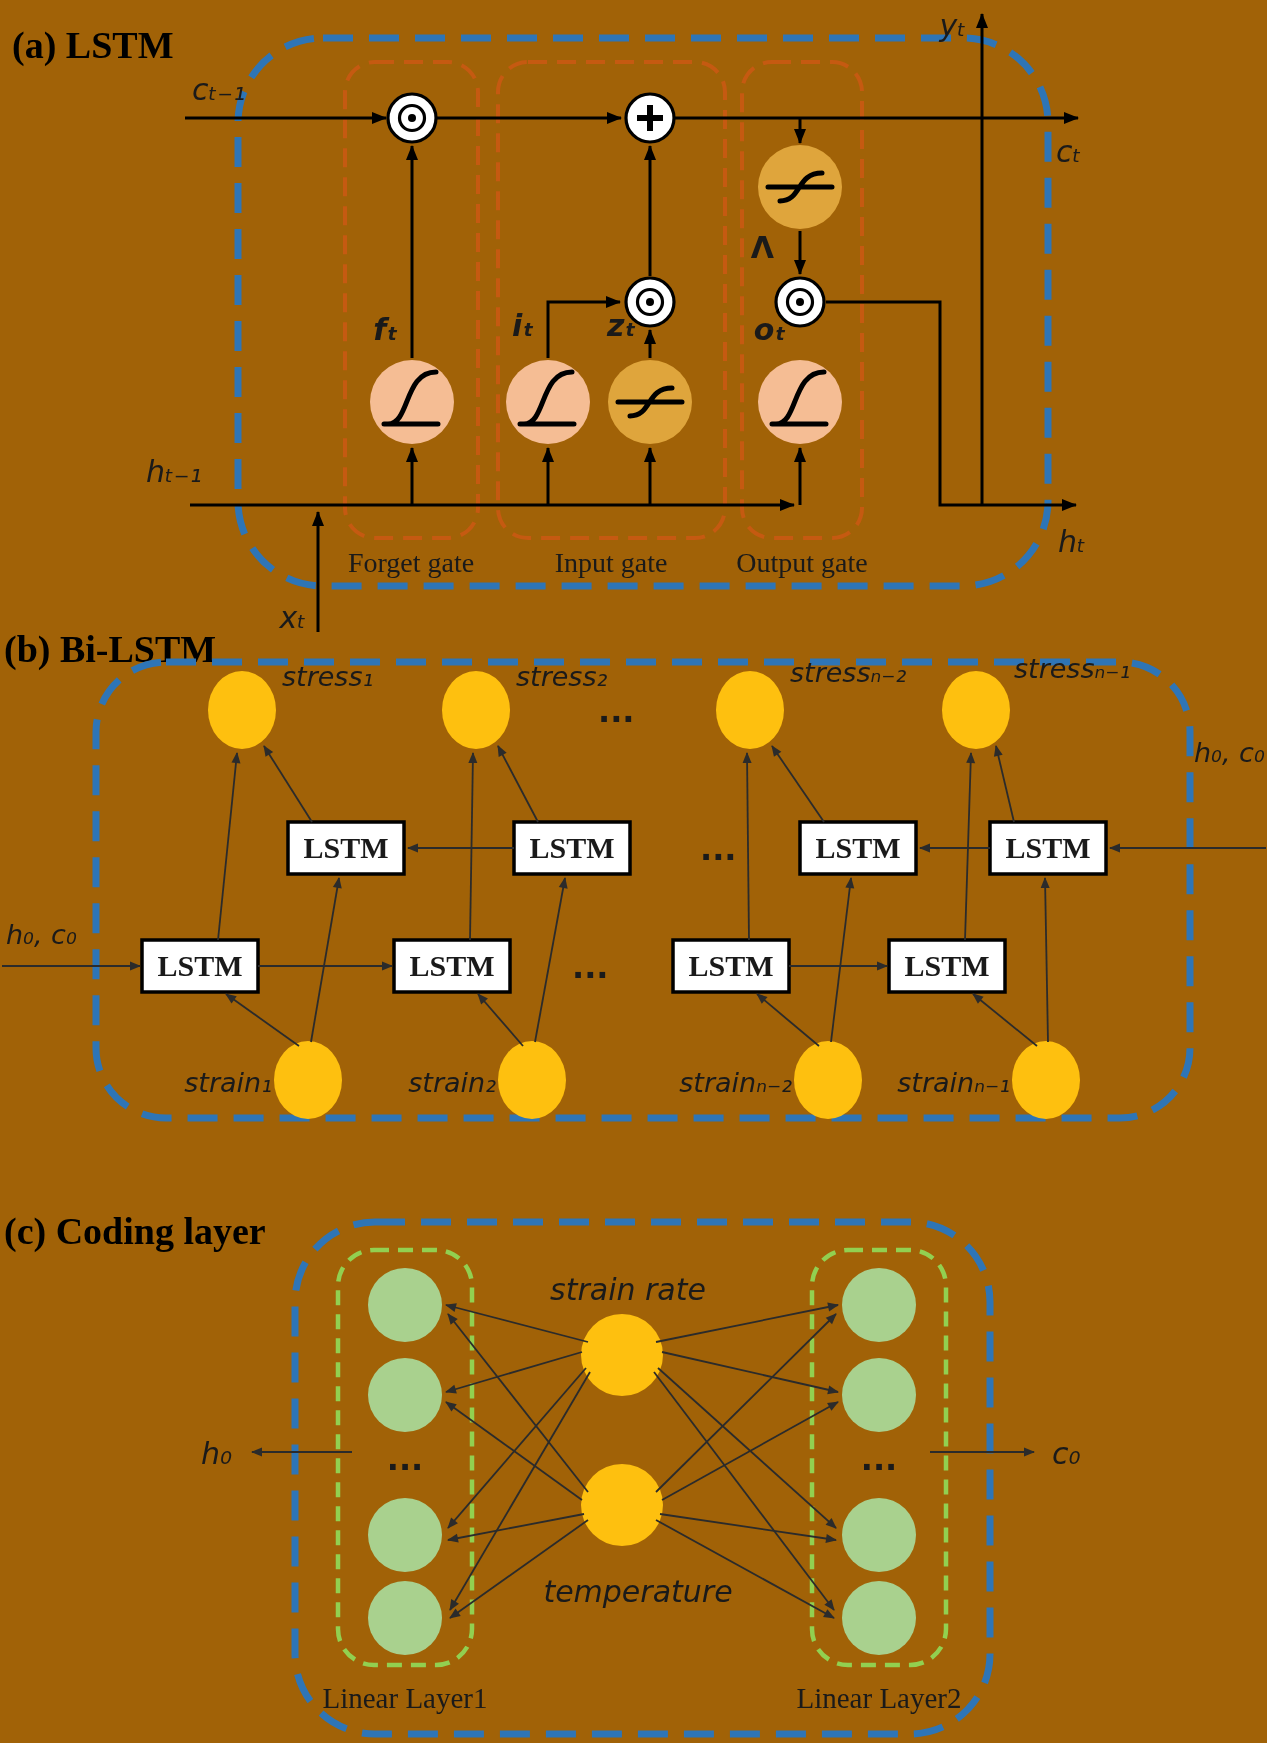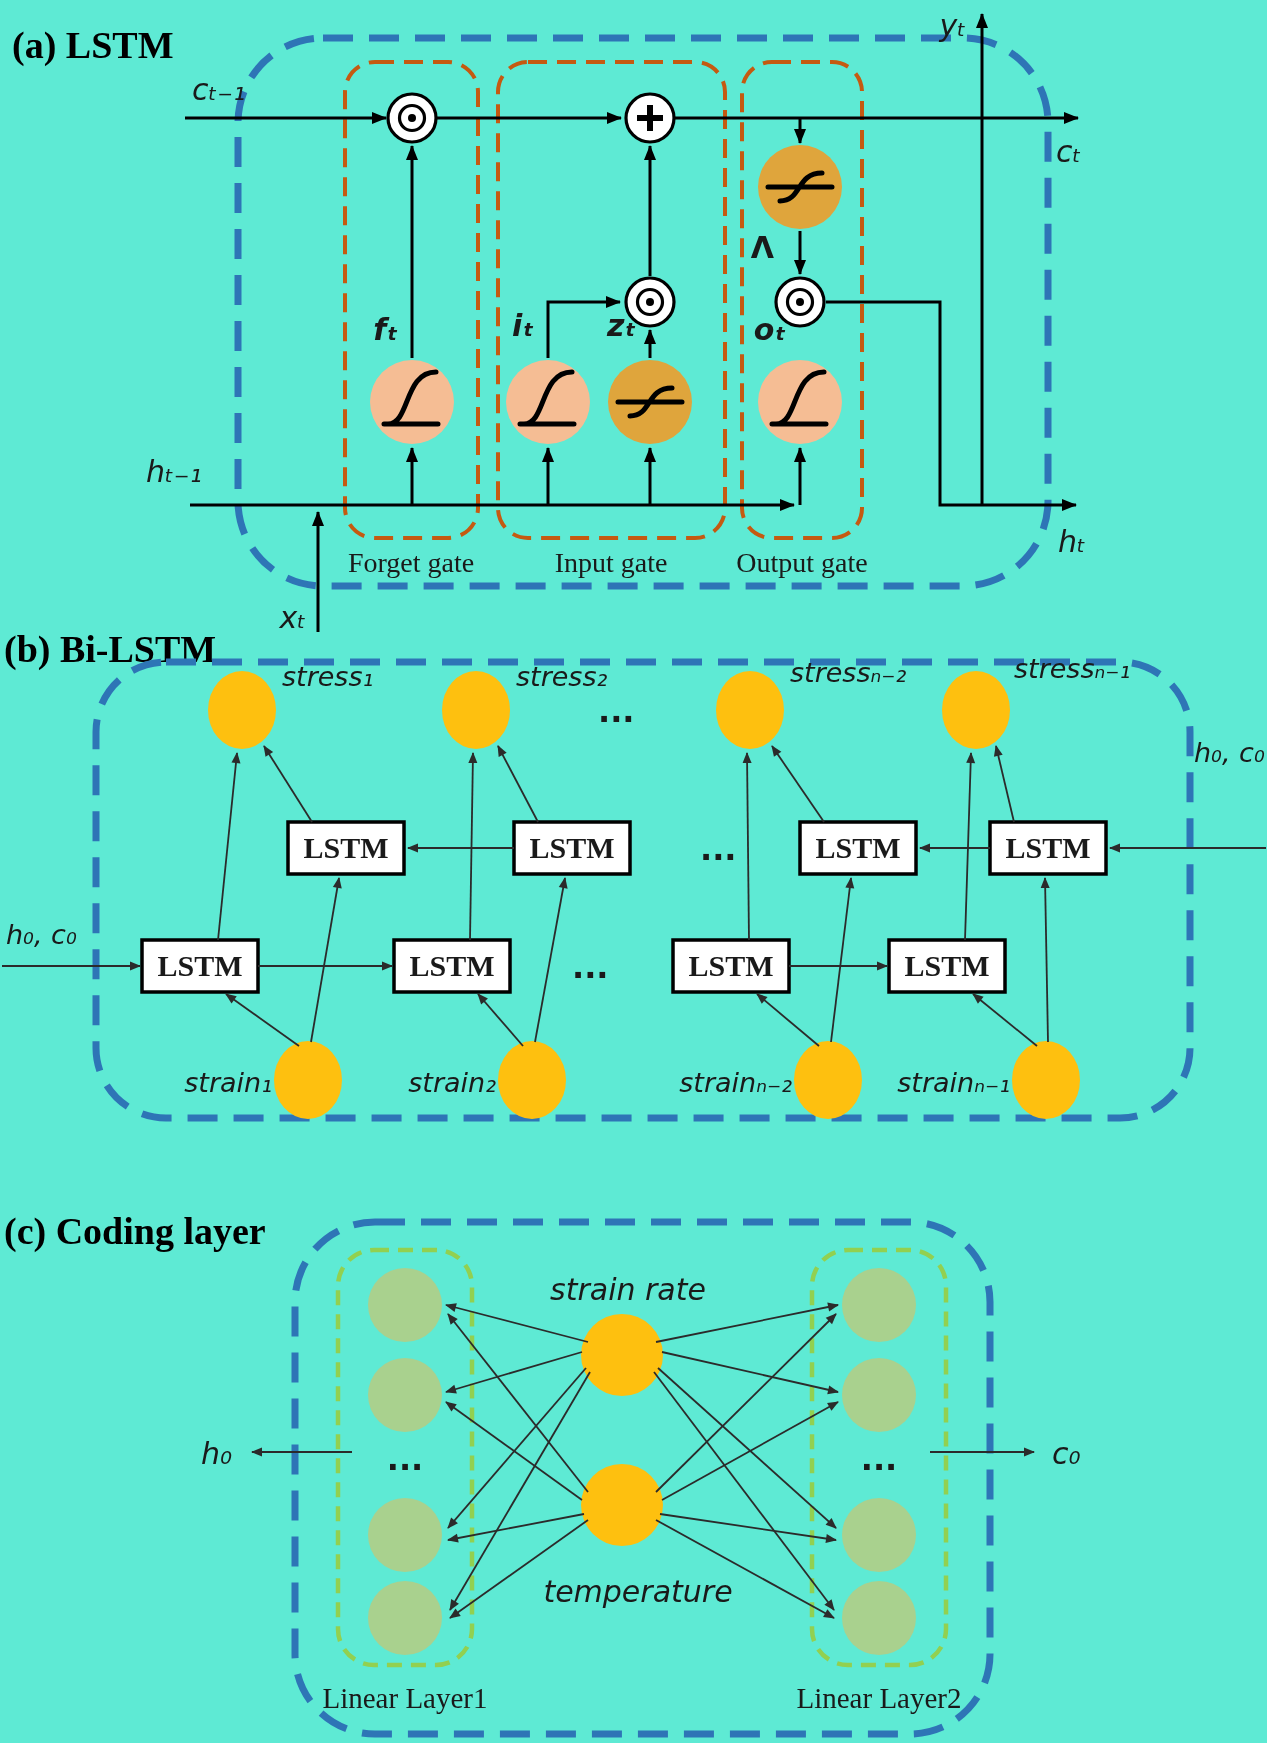--- a/index.html
+++ b/index.html
@@ -1,16 +1,16 @@
 <!DOCTYPE html>
 <html style="--blue: #2E75B6; --orange: #C55A11; --salmon: #F5BD94; --gold: #DFA53C; --amber: #FEC00F; --green_fill: #A9D18E; --green_dash: #92D050; --thin_line: #2b2b2b;"><head>
 <meta charset="utf-8">
 <style>
   html,body{margin:0;padding:0;background:#ffffff;}
-  .stage{width:1267px;height:1743px;position:relative;background:#5eead4;}
+  .stage{width:1267px;height:1743px;position:relative;background:#a16207;}
   svg{display:block;}
   
   .bdash{fill:none;stroke:var(--blue);stroke-width:7;stroke-dasharray:30 16;}
   .odash{fill:none;stroke:var(--orange);stroke-width:4;stroke-dasharray:19 10;}
   .gdash{fill:none;stroke:var(--green_dash);stroke-width:4.5;stroke-dasharray:15 9;}
   
   .flow{stroke:#000;stroke-width:3;fill:none;}
   .thin{stroke:var(--thin_line);stroke-width:1.8;fill:none;}
   .hline{stroke:var(--thin_line);stroke-width:2.2;fill:none;}
   

